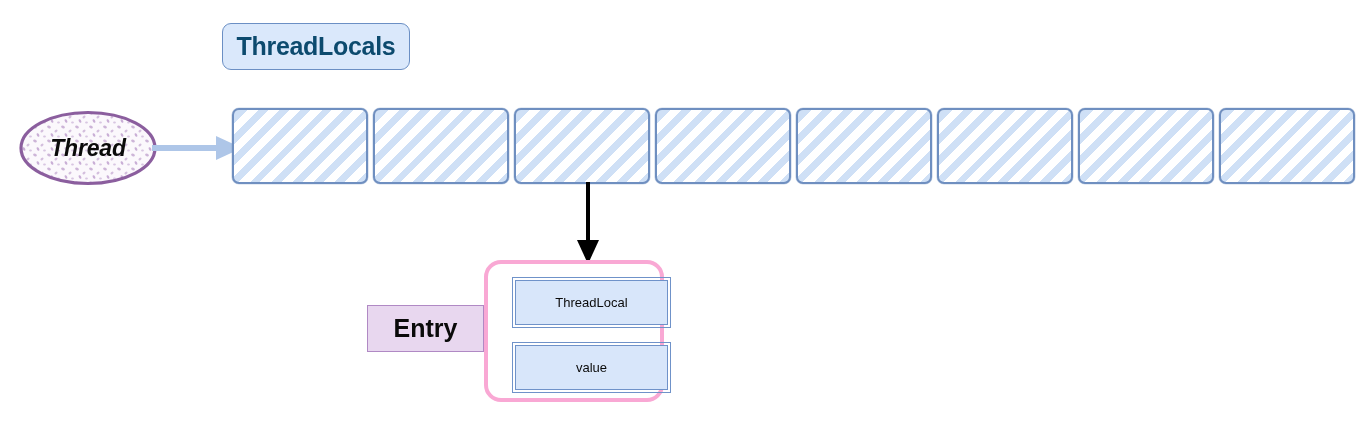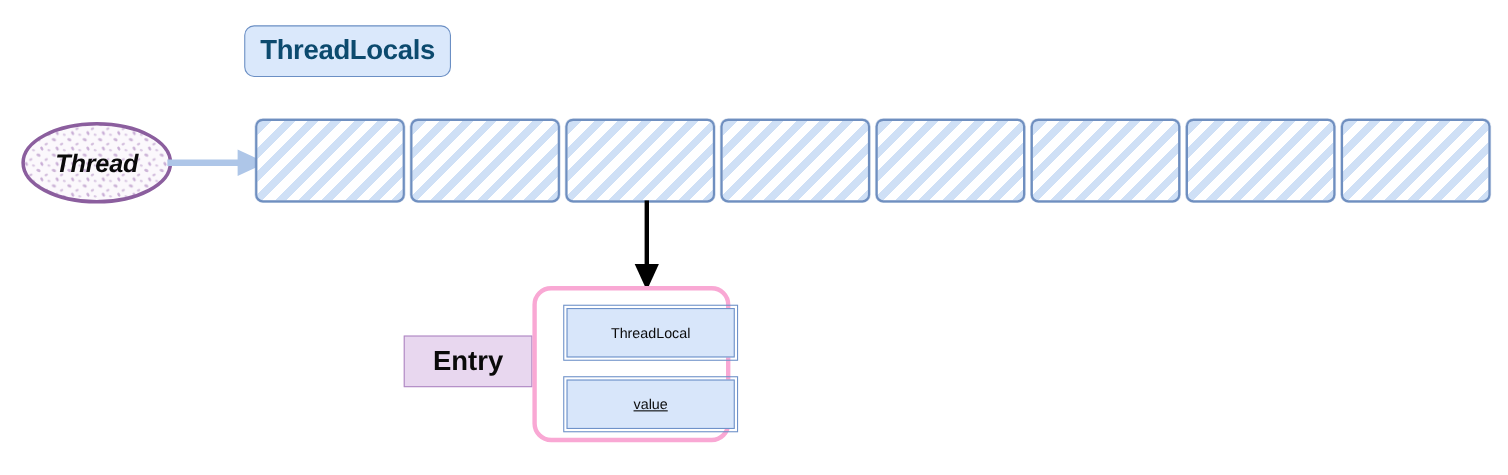--- a/index.html
+++ b/index.html
@@ -159,21 +159,21 @@
     border: 1.4px solid #6f92c9;
     outline: 1.4px solid #6f92c9;
     outline-offset: 2.4px;
     display: flex;
     align-items: center;
     justify-content: center;
     font-size: 13px;
     color: #0a0a0a;
   }
   .entry-field.field-0 { top: 16px; }
-  .entry-field.field-1 { top: 81px; text-decoration: underline; }
+  .entry-field.field-1 { top: 81px; }
 </style>
 </head>
 <body>
 
 <div id="canvas">
 
   <div class="label-threadlocals">ThreadLocals</div>
 
 
   <div class="thread-ellipse">

